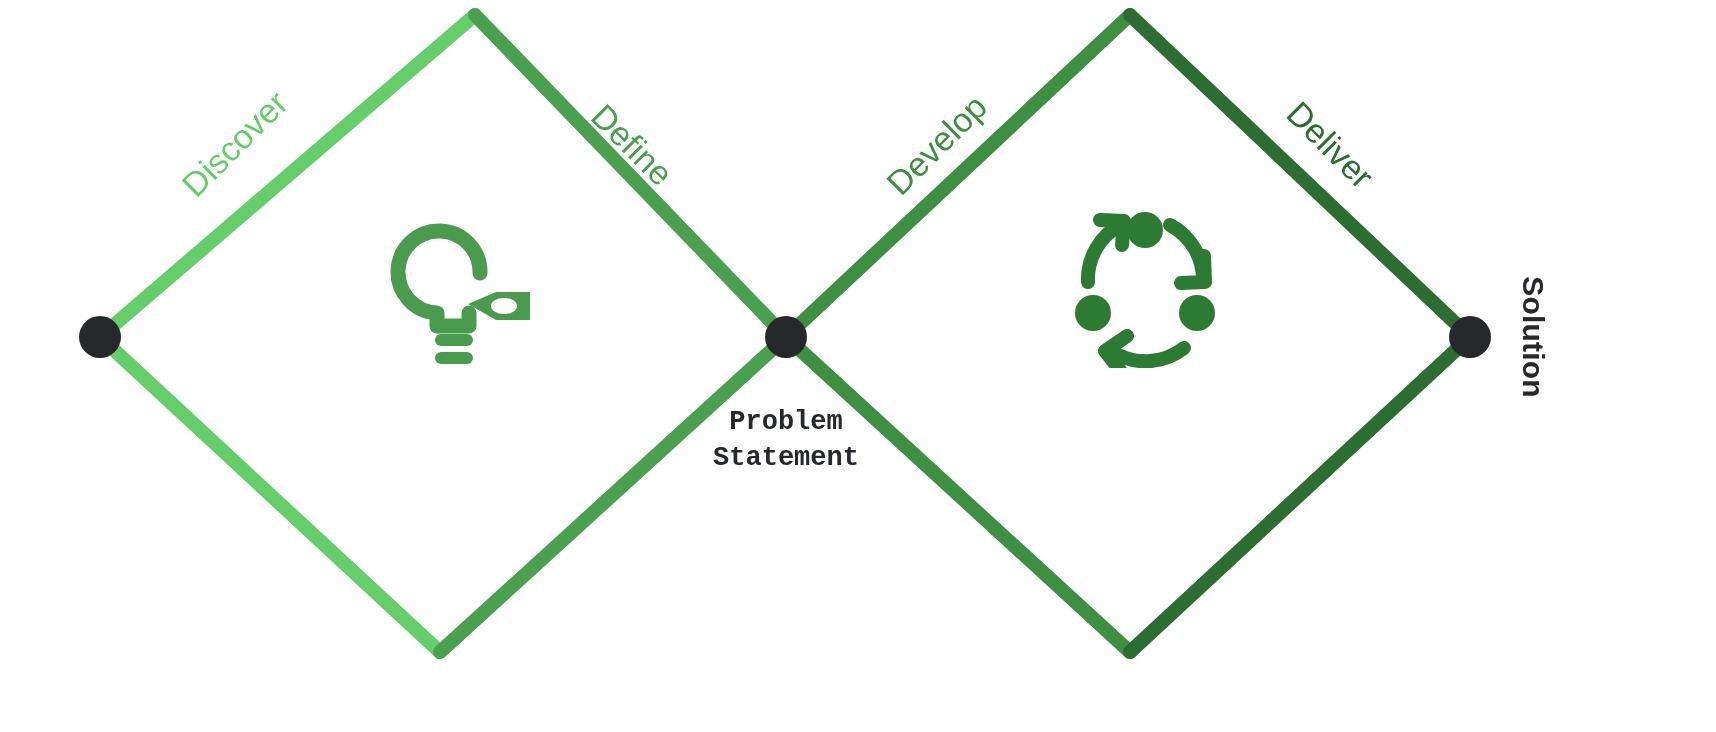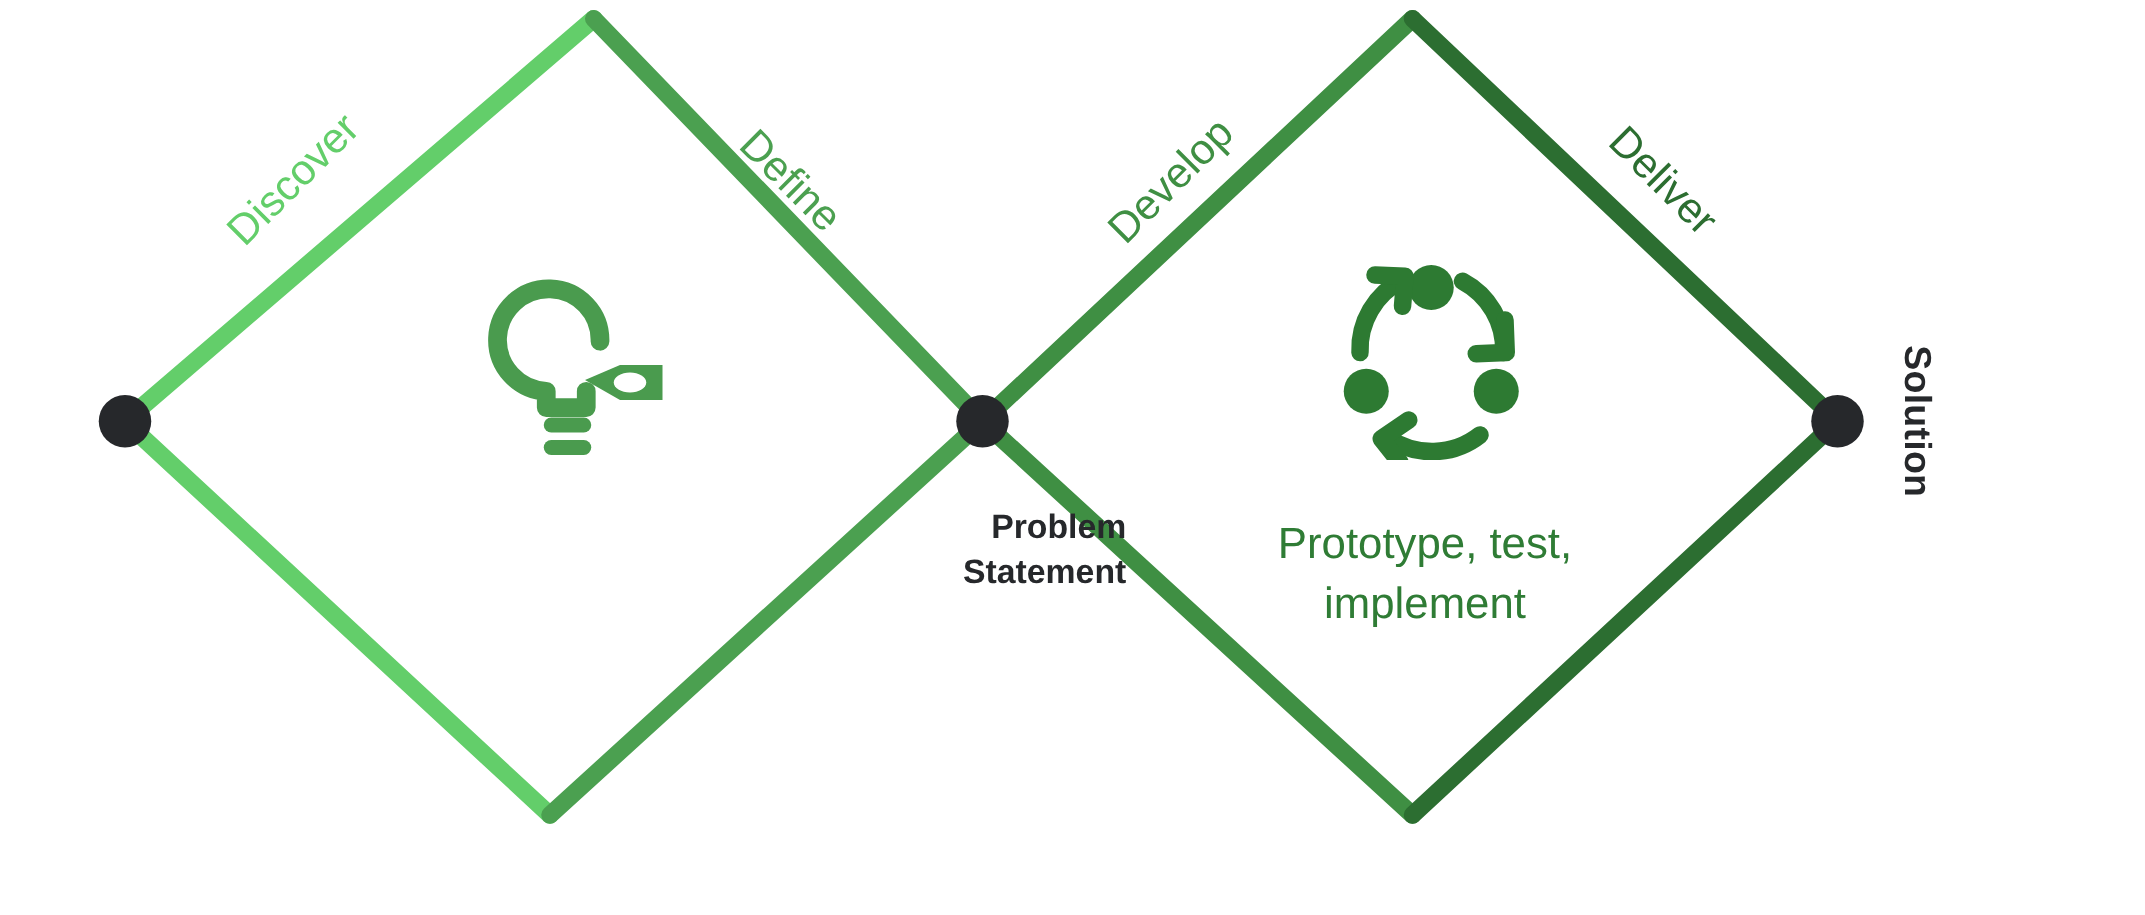--- a/index.html
+++ b/index.html
@@ -46,26 +46,27 @@
     white-space:pre-line;
   }
   #caption-left { left:435px; top:440px; transform:translate(-50%,-50%); width:400px; color:#4ca84f;}
   #caption-right{ left:1140px;top:460px; transform:translate(-50%,-50%); width:400px; color:#2f7c35;}
 
   #center-caption{
     position:absolute;
     left:786px; top:440px;
     transform:translate(-50%,-50%);
     width:230px;
-    text-align:right;
+    text-align:center;
     font-size:27px;
     font-weight:bold;
     line-height:1.35;
     color:#26282b;
     white-space:pre-line;
+    font-family:Liberation Mono, monospace;
   }
 
   .icon-wrap{position:absolute;}
   #icon-bulb{left:368px;top:198px;width:170px;height:170px;}
   #icon-cycle{left:1060px;top:198px;width:170px;height:170px;}
 </style>
 </head>
 <body>
 
 <div id="stage">
@@ -141,19 +142,17 @@
 
       <g fill="none" stroke="#2d7a32" stroke-width="14" stroke-linecap="round" stroke-linejoin="round">
         <polyline points="40,22 64,23 62,47"></polyline>
         <polyline points="144,58 145,84 121,85"></polyline>
         <polyline points="67,138 45,153 60,172"></polyline>
       </g>
     </svg>
   </div>
 
 
-  <div class="caption" id="caption-right">Prototype, test,
-implement</div>
 
   <div id="center-caption">Problem
 Statement</div>
 
 </div>
 
 </body></html>

